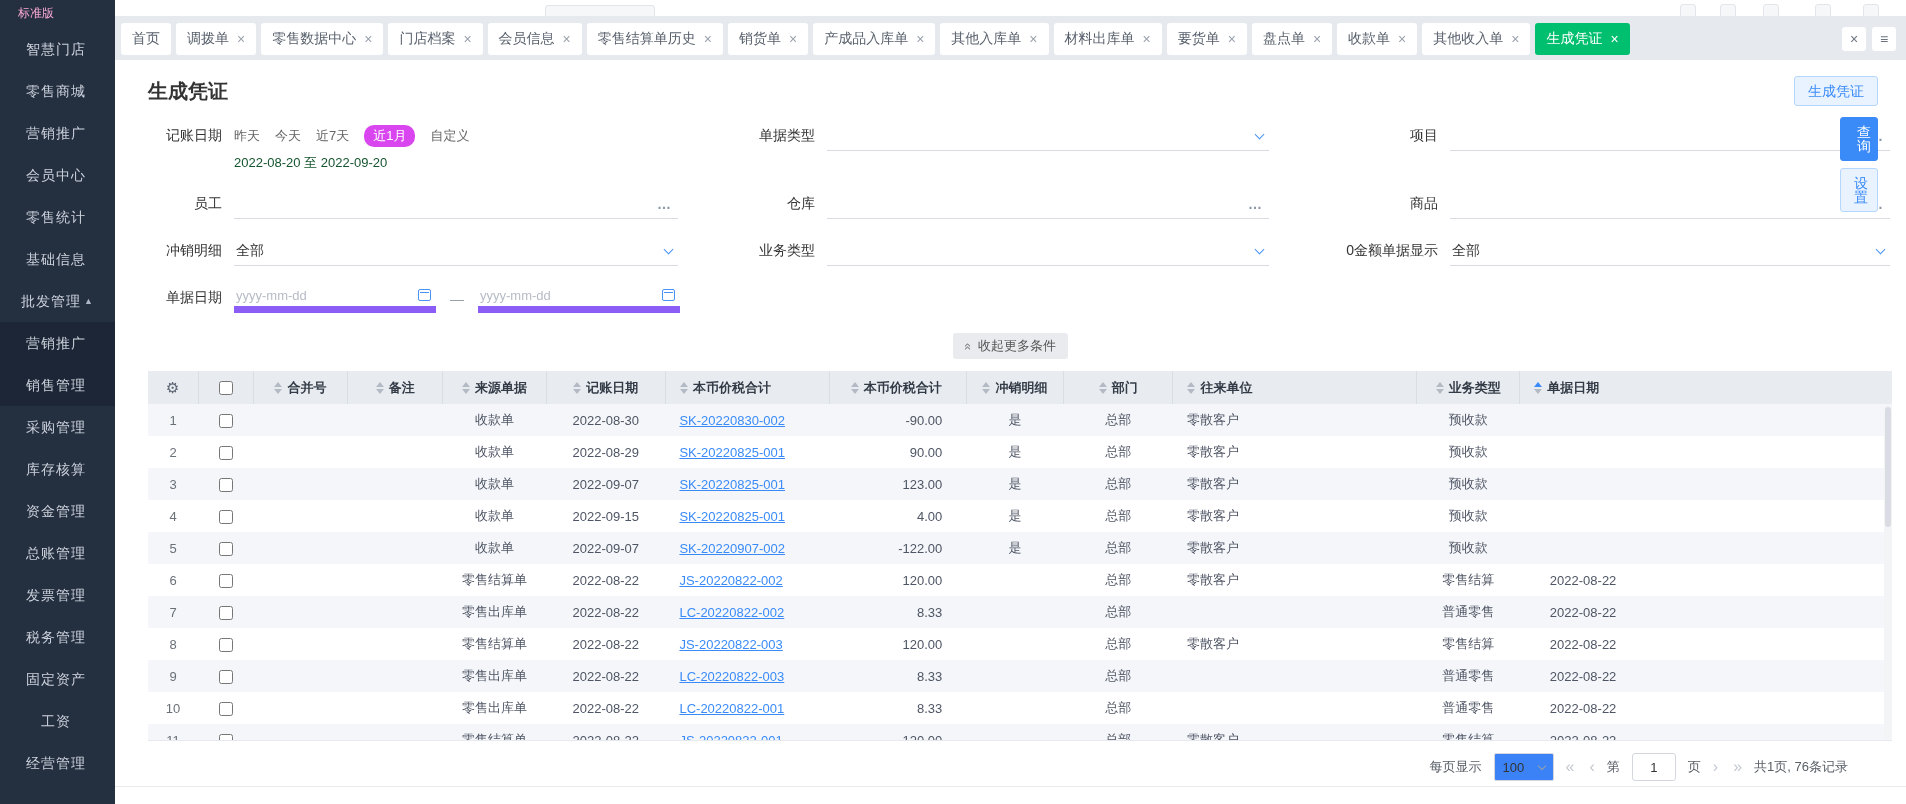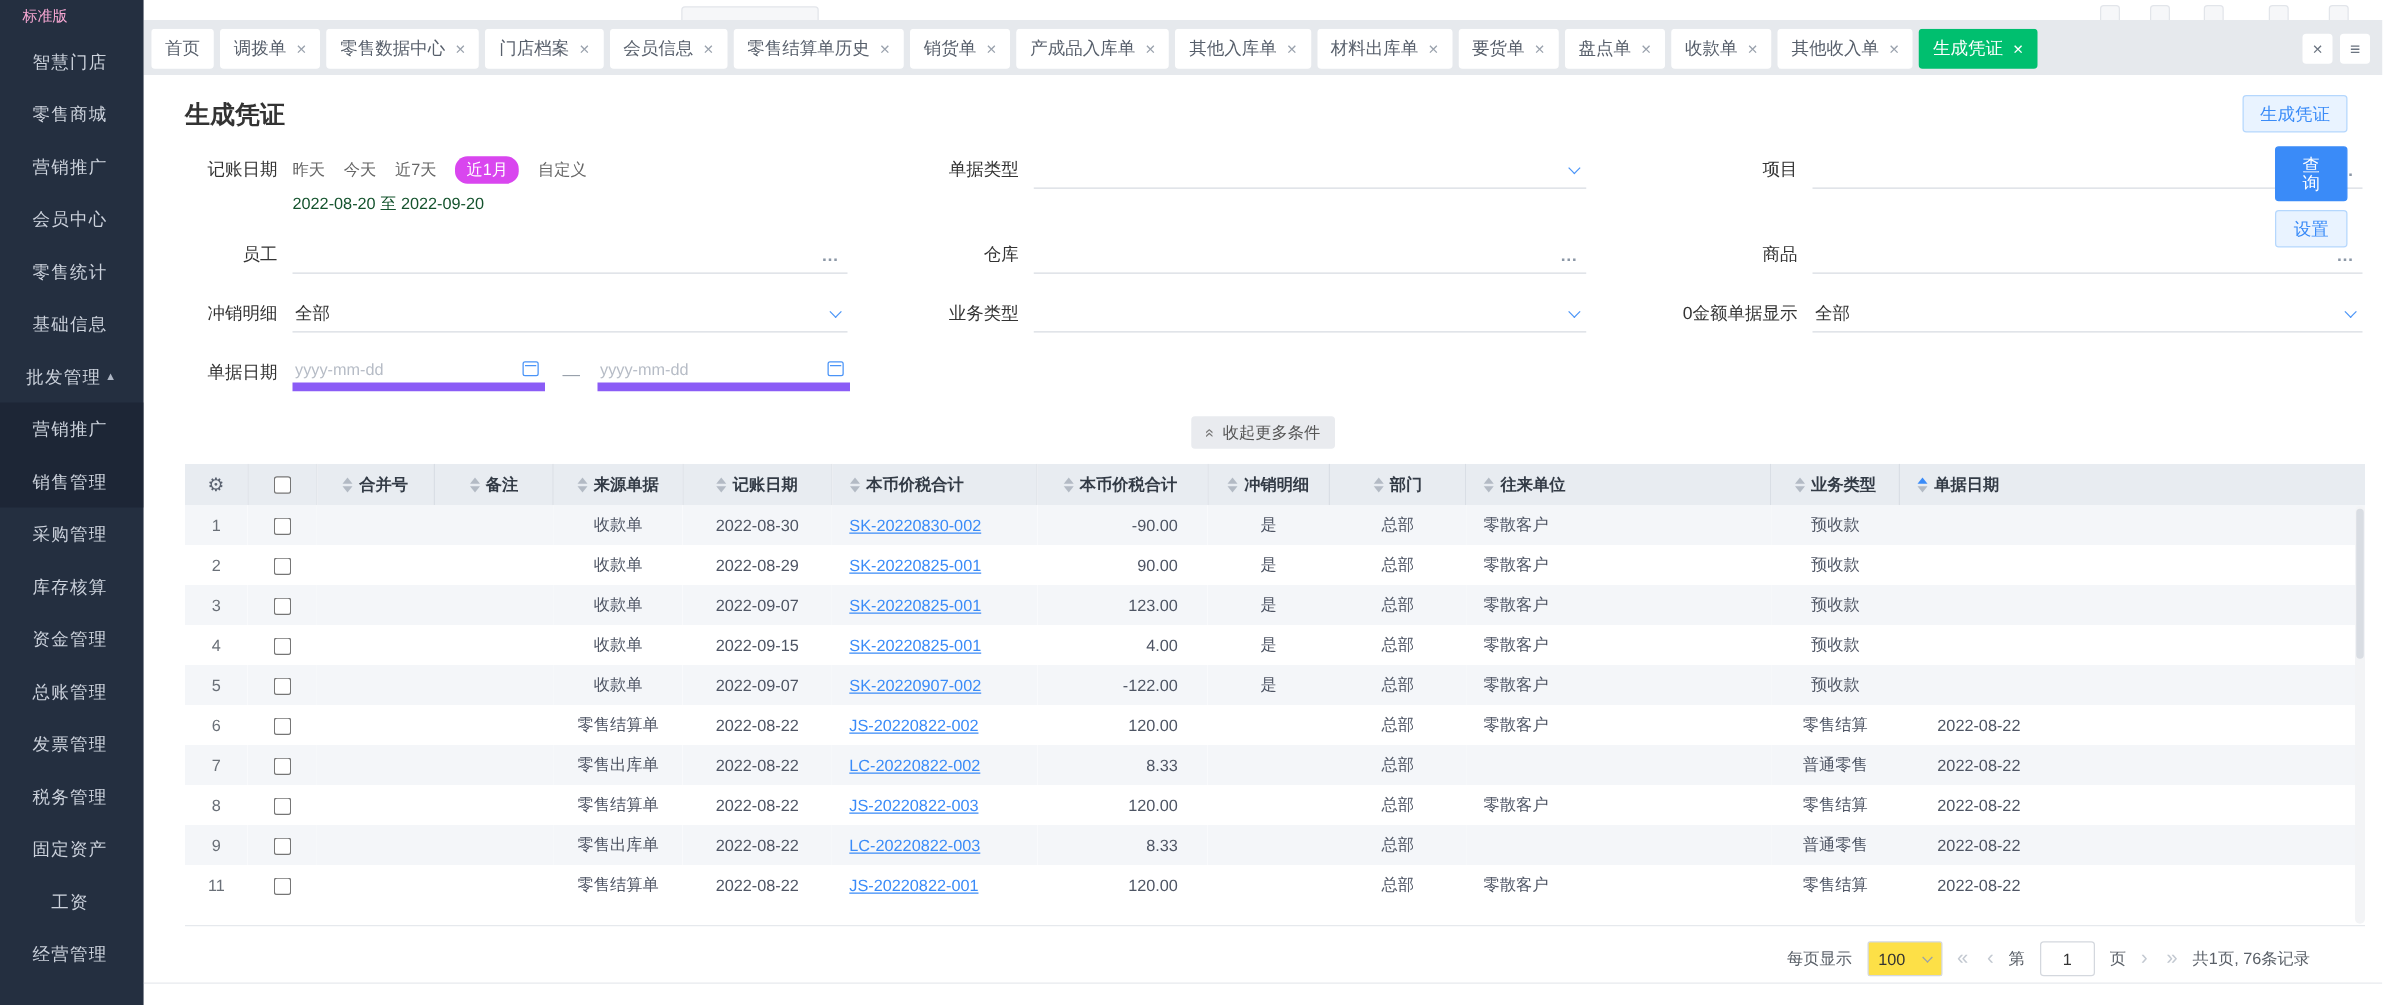--- a/index.html
+++ b/index.html
@@ -53,21 +53,21 @@
   .q.sel{background:#d946ef;color:#fff;border-radius:10px;padding:2px 9px}
   .range{color:#14532d;font-size:13px;margin-top:7px}
   .dates{grid-column:2/7;display:flex;align-items:center;gap:14px}
   .dateinput{width:202px;border-bottom:7px solid #8b5cf6;height:29px;display:flex;align-items:center;justify-content:space-between;padding:0 5px 0 2px}
   .dateinput input{border:0;outline:0;width:150px;font-family:inherit;font-size:13px;color:#555;background:transparent}
   .dateinput input::placeholder{color:#b6bcc6}
   .cal{position:relative;width:13px;height:12px;border:1px solid #4a94f7;border-radius:2px;flex-shrink:0}
   .cal::before{content:"";position:absolute;left:1px;right:1px;top:2px;height:1px;background:#4a94f7}
   .dash{color:#99a1ac}
   .filter-actions{position:absolute;right:28px;top:-5px;display:flex;flex-direction:column;gap:7px}
-  .filter-actions .btn{width:58px;text-align:center}
+  .filter-actions .btn{width:38px;text-align:center}
 
   .collapse-row{display:flex;justify-content:center;margin:2px 0 10px}
   .collapse-pill{background:#e9ebef;border-radius:3px;padding:4px 12px;font-size:13px;color:#555;cursor:pointer;display:flex;align-items:center;gap:6px}
   .dbl-up{display:inline-block;transform:rotate(90deg);font-size:13px;color:#777;line-height:1}
 
   
   .table-wrap{margin:2px 14px 0 33px;height:370px;overflow:hidden;position:relative;border-bottom:1px solid #e6e9ed;flex-shrink:0}
   table{width:100%;border-collapse:collapse;table-layout:fixed;font-size:13px;color:#4e5564}
   thead th{background:#e8ecf1;height:33px;font-weight:700;color:#333b46;font-size:13px;border-right:1px solid #d9dee5;white-space:nowrap;overflow:hidden}
   thead th:last-child{border-right:0}
@@ -84,21 +84,21 @@
   .sorter i{display:block;width:0;height:0;border-left:4px solid transparent;border-right:4px solid transparent}
   .sorter .up{border-bottom:5px solid #b3bac4;margin-bottom:2px}
   .sorter .dn{border-top:5px solid #b3bac4}
   th.sorted .sorter .up{border-bottom-color:#3a8bf8}
   .gear{color:#5a6270;font-size:15px;cursor:pointer}
   .vscroll{position:absolute;right:0;top:34px;width:8px;height:334px;background:#f3f4f6;border-radius:4px}
   .vthumb{width:6px;height:120px;margin:2px 1px;background:#d9dde3;border-radius:4px}
 
   
   .pager{display:flex;justify-content:flex-end;align-items:center;gap:12px;margin:12px 58px 0 0;font-size:13px;color:#5a6068;flex-shrink:0}
-  .psel{border:1px solid #d4d8de;border-radius:2px;height:28px;width:60px;display:flex;align-items:center;justify-content:space-between;padding:0 8px;background:#fde047;cursor:pointer;color:#333}
+  .psel{border:1px solid #d4d8de;border-radius:2px;height:28px;width:60px;display:flex;align-items:center;justify-content:space-between;padding:0 8px;background:#3b82f6;cursor:pointer;color:#333}
   .pnav{display:flex;gap:15px;align-items:center;color:#c3c9d1;font-size:16px}
   .pnav span{cursor:pointer;line-height:1}
   .pinput{width:44px;height:28px;border:1px solid #d4d8de;border-radius:3px;text-align:center;font-family:inherit;font-size:13px;color:#333;outline:0}
   .ptotal{color:#5a6068}
 </style>
 </head>
 <body>
 
 <div class="app">
 
@@ -521,20 +521,35 @@
                 <td class="al-c">2022-08-22</td>
                 <td class="al-l"><a class="code">LC-20220822-003</a></td>
                 <td class="al-r">8.33</td>
                 <td class="al-c"></td>
                 <td class="al-c">总部</td>
                 <td class="al-l"></td>
                 <td class="al-c">普通零售</td>
                 <td class="al-l">2022-08-22</td>
               </tr>
               <tr>
+                <td class="al-c td-num">10</td>
+                <td class="al-c"><input type="checkbox" style=""></td>
+                <td class="al-c"></td>
+                <td class="al-c"></td>
+                <td class="al-c">零售出库单</td>
+                <td class="al-c">2022-08-22</td>
+                <td class="al-l"><a class="code">LC-20220822-001</a></td>
+                <td class="al-r">8.33</td>
+                <td class="al-c"></td>
+                <td class="al-c">总部</td>
+                <td class="al-l"></td>
+                <td class="al-c">普通零售</td>
+                <td class="al-l">2022-08-22</td>
+              </tr>
+              <tr>
                 <td class="al-c td-num">11</td>
                 <td class="al-c"><input type="checkbox" style=""></td>
                 <td class="al-c"></td>
                 <td class="al-c"></td>
                 <td class="al-c">零售结算单</td>
                 <td class="al-c">2022-08-22</td>
                 <td class="al-l"><a class="code">JS-20220822-001</a></td>
                 <td class="al-r">120.00</td>
                 <td class="al-c"></td>
                 <td class="al-c">总部</td>

